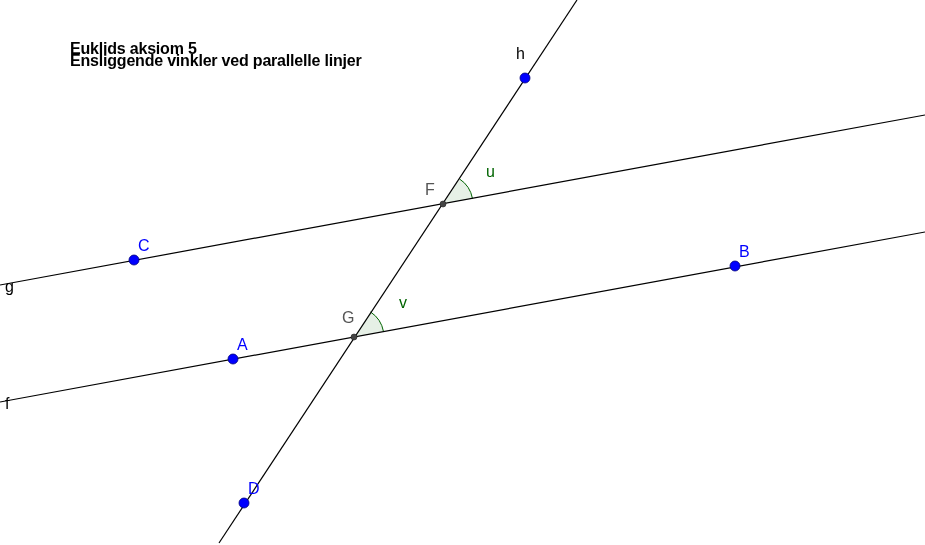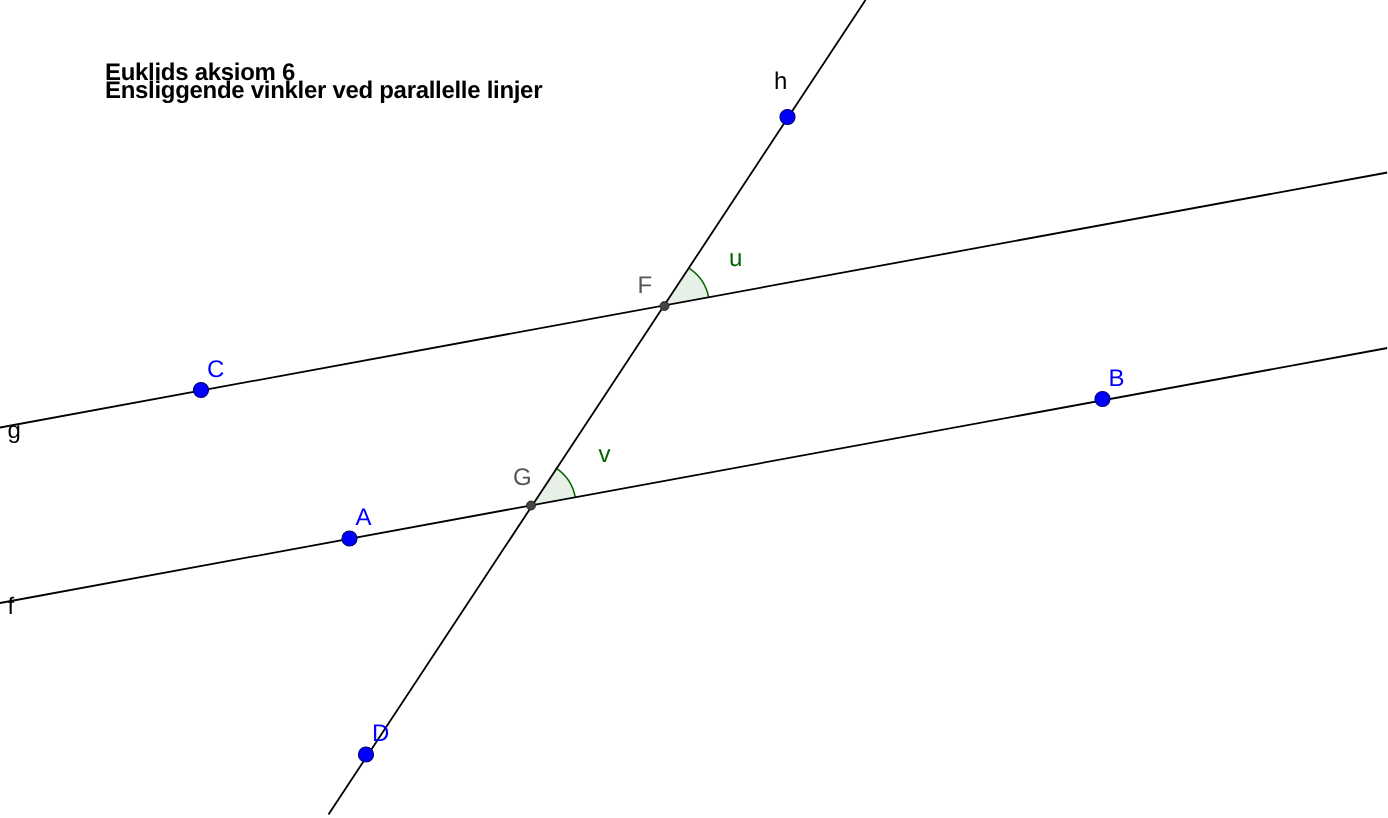--- a/index.html
+++ b/index.html
@@ -4,21 +4,21 @@
 <style>
   html, body { margin: 0; padding: 0; background: #ffffff; }
   body { width: 925px; height: 545px; overflow: hidden; position: relative; font-family: "Liberation Sans", "DejaVu Sans", sans-serif; }
   #canvas { position: absolute; left: 0; top: 0; }
   .title { position: absolute; left: 70px; font-size: 16px; font-weight: bold; color: #000; letter-spacing: -0.2px; }
   .svgtext { font-family: "Liberation Sans", "DejaVu Sans", sans-serif; font-size: 16px; }
 </style>
 </head>
 <body>
 
-<div class="title" style="top:40px;">Euklids aksiom 6</div>
+<div class="title" style="top:40px;">Euklids aksiom 5</div>
 <div class="title" style="top:52px;">Ensliggende vinkler ved parallelle linjer</div>
 
 <svg id="canvas" width="925" height="545" viewBox="0 0 925 545" xmlns="http://www.w3.org/2000/svg">
   <g id="angles-layer">
       <path d="M 443 204 L 472.5058364873424 198.5773057266506 A 30 30 0 0 0 459.5130548789604 178.9536625718561 Z" fill="#e6f0e6" stroke="none"></path>
       <path d="M 472.5058364873424 198.5773057266506 A 30 30 0 0 0 459.5130548789604 178.9536625718561" fill="none" stroke="#006400" stroke-width="1"></path>
       <path d="M 354 337 L 383.5058364873424 331.5773057266506 A 30 30 0 0 0 370.5130548789604 311.9536625718561 Z" fill="#e6f0e6" stroke="none"></path>
       <path d="M 383.5058364873424 331.5773057266506 A 30 30 0 0 0 370.5130548789604 311.9536625718561" fill="none" stroke="#006400" stroke-width="1"></path>
     </g>
   <g id="lines-layer">

